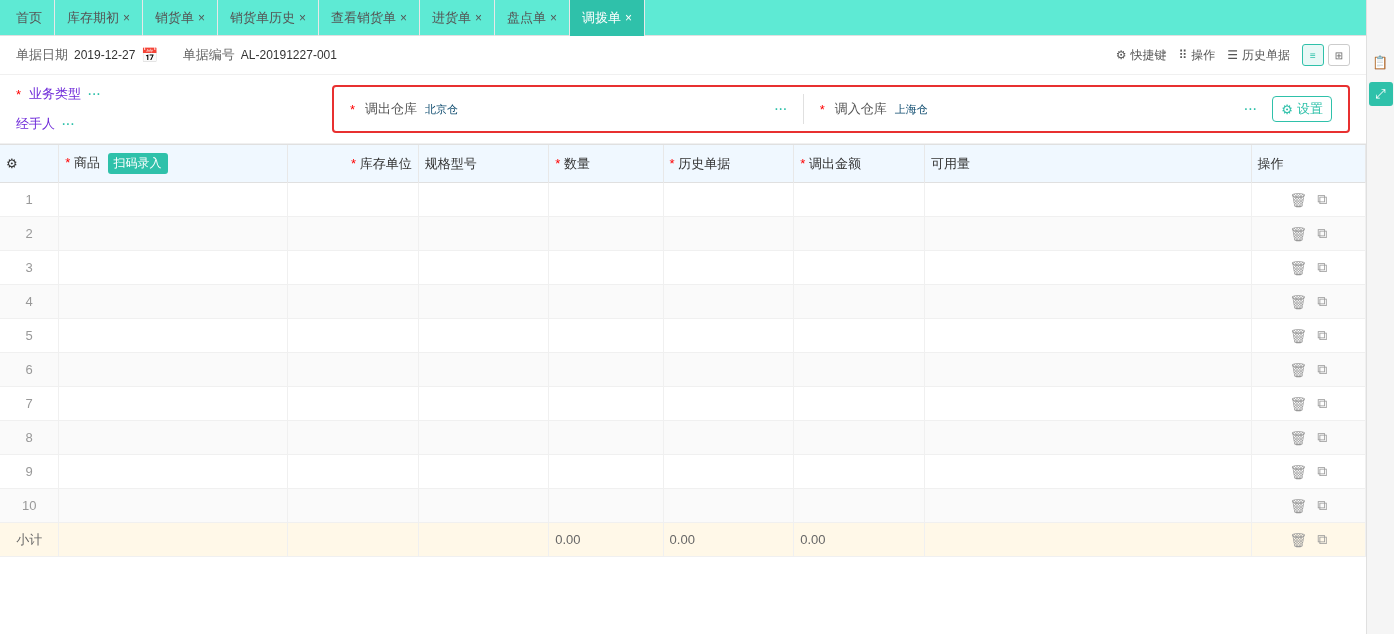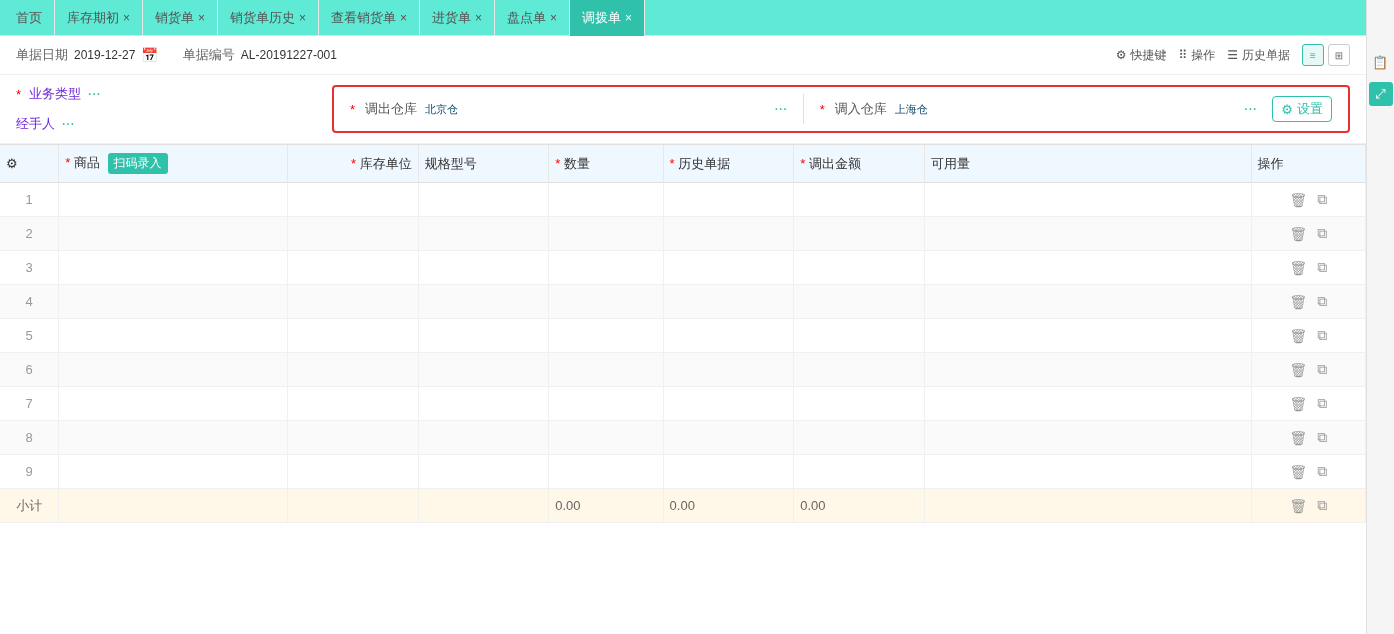--- a/index.html
+++ b/index.html
@@ -565,20 +565,36 @@
         <td></td>
         <td></td>
         <td></td>
         <td>
           <div class="op-col">
             <span class="icon-btn">🗑</span>
             <span class="icon-btn">⧉</span>
           </div>
         </td>
       </tr>
+          <tr>
+        <td class="row-num">10</td>
+        <td></td>
+        <td></td>
+        <td></td>
+        <td></td>
+        <td></td>
+        <td></td>
+        <td></td>
+        <td>
+          <div class="op-col">
+            <span class="icon-btn">🗑</span>
+            <span class="icon-btn">⧉</span>
+          </div>
+        </td>
+      </tr>
           <tr class="subtotal-row">
         <td class="row-num">小计</td>
         <td></td>
         <td></td>
         <td></td>
         <td>0.00</td>
         <td>0.00</td>
         <td>0.00</td>
         <td></td>
         <td>

